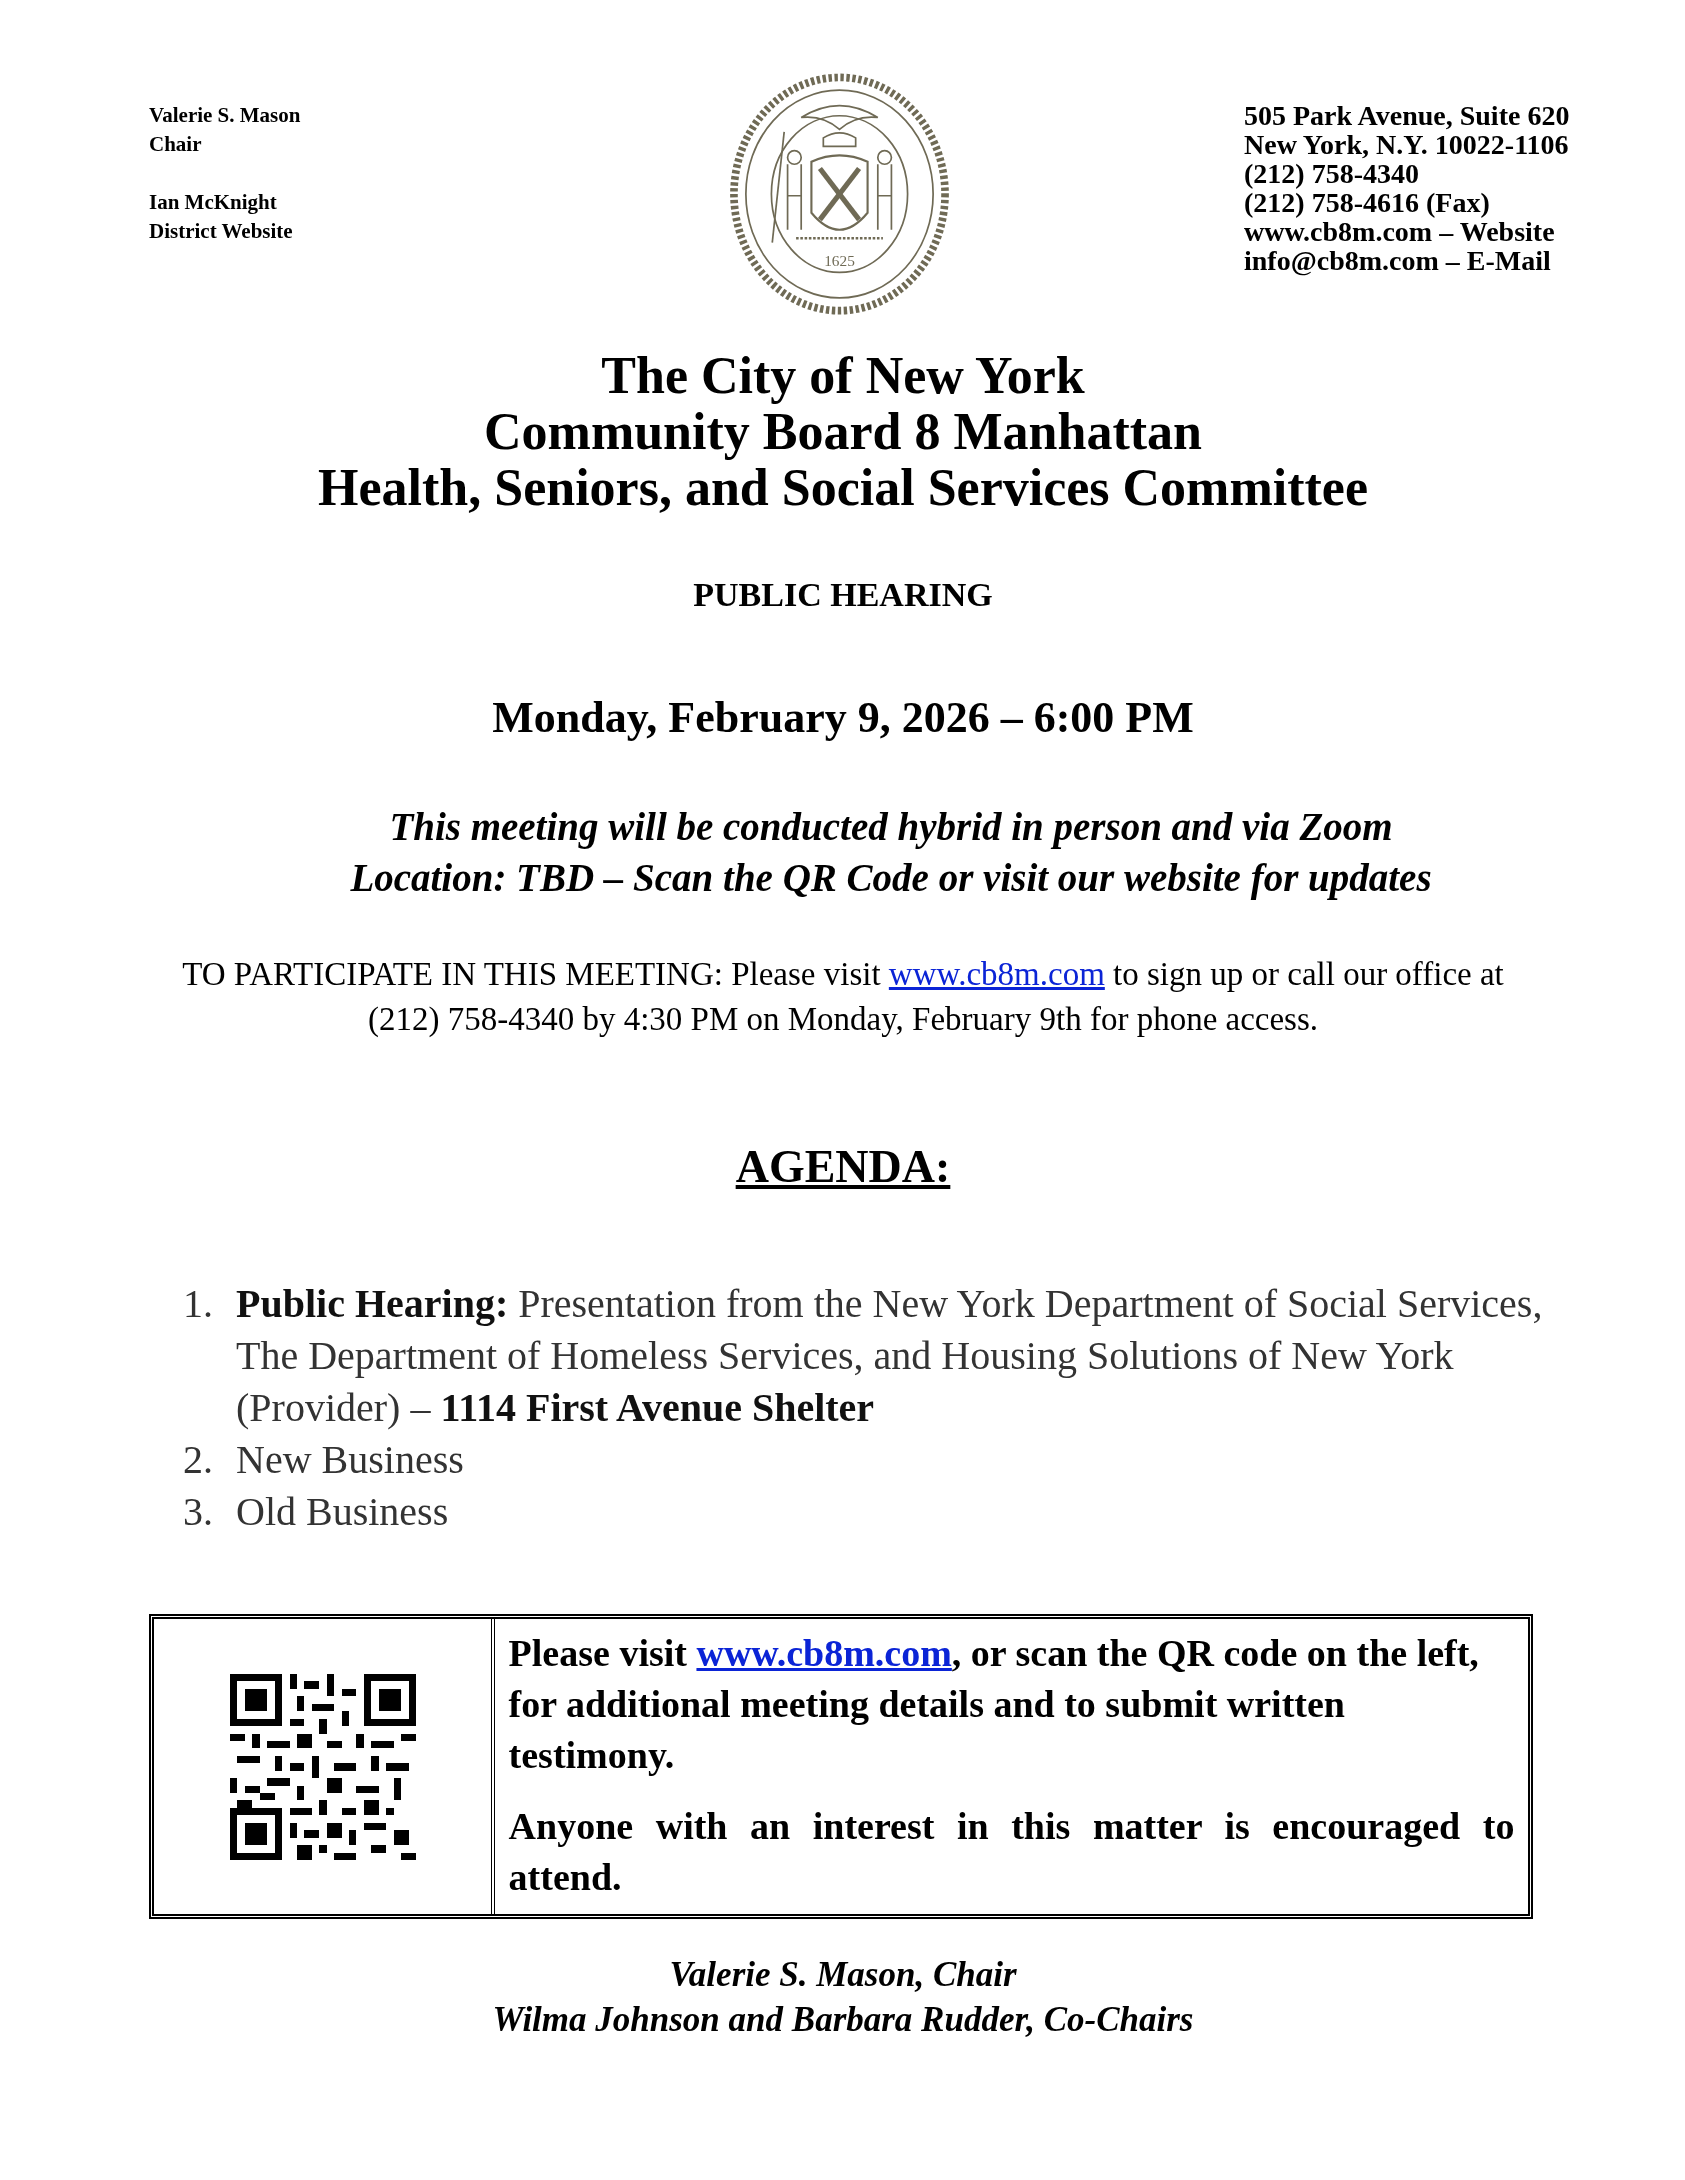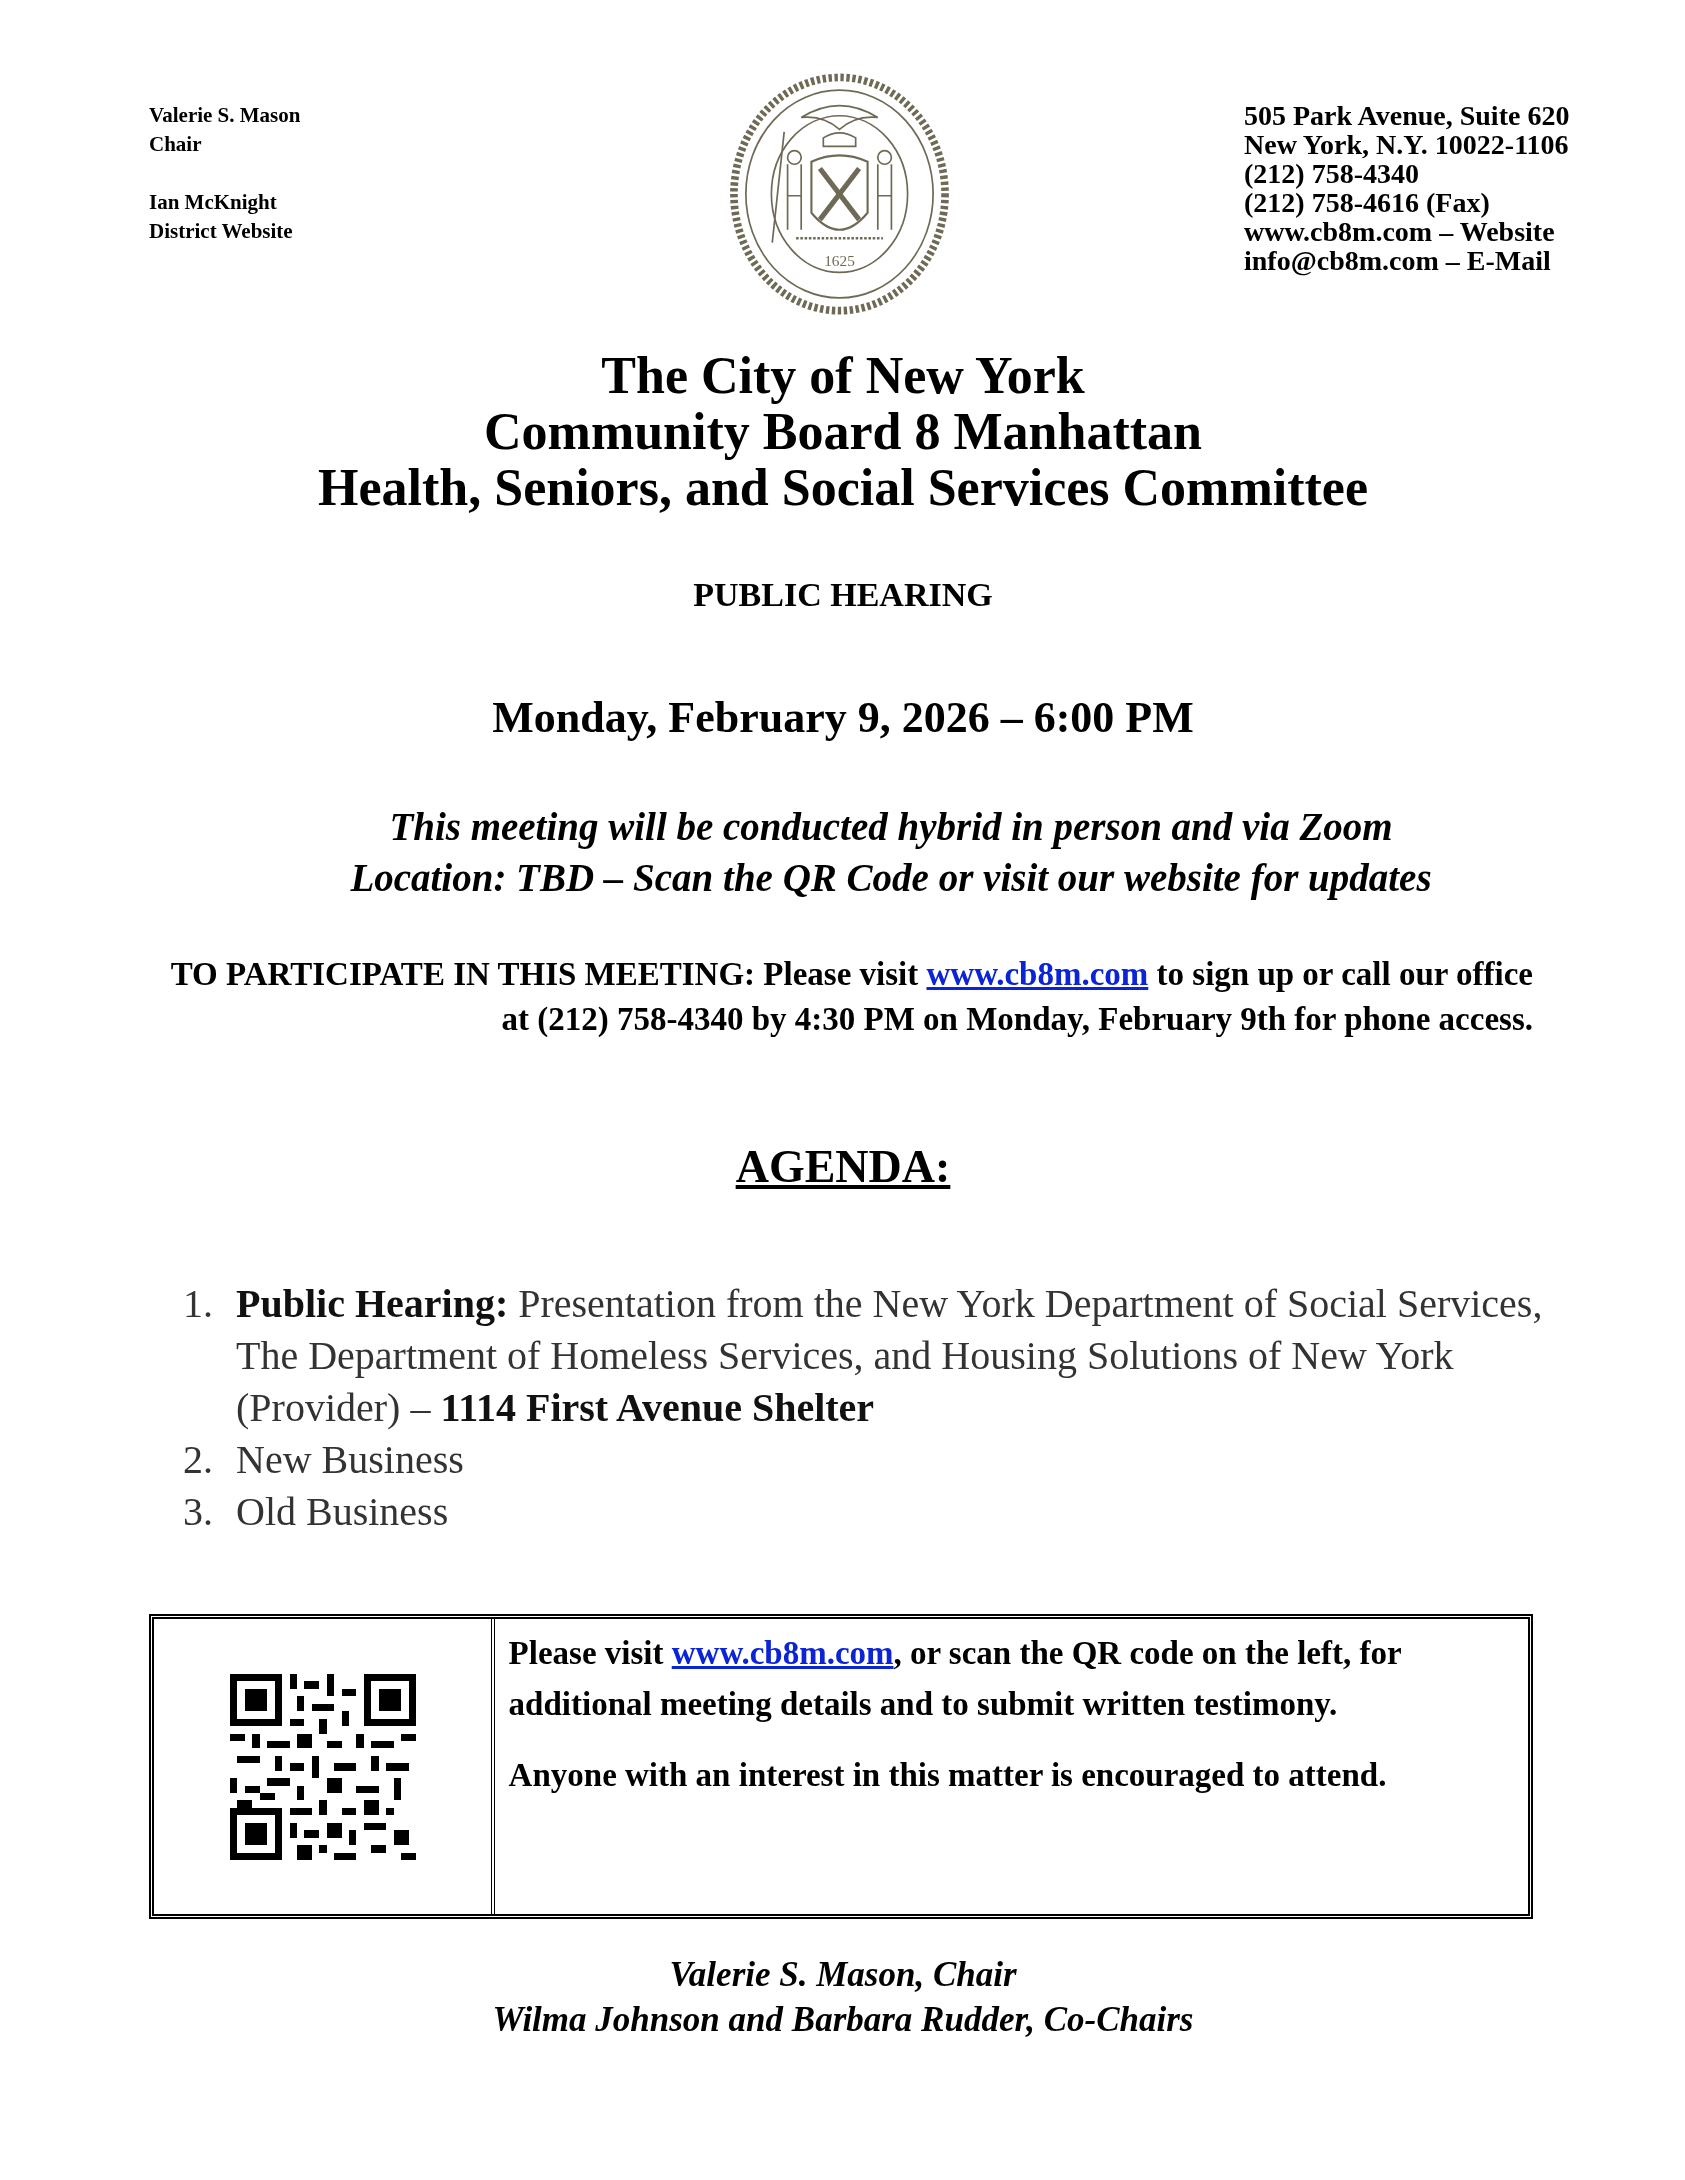--- a/index.html
+++ b/index.html
@@ -8,30 +8,30 @@
   .abs { position: absolute; }
   .hdr-left { left: 149px; top: 101px; font-size: 21px; font-weight: bold; line-height: 29px; }
   .hdr-left .gap { height: 29px; }
   .hdr-right { left: 1244px; top: 101px; font-size: 28px; font-weight: bold; line-height: 29px; }
   .seal { left: 728px; top: 68px; width: 223px; height: 247px; }
   .center { left: 0; width: 1686px; text-align: center; }
   .title { top: 348px; font-size: 52px; font-weight: bold; line-height: 56px; }
   .hearing { top: 576px; font-size: 34px; font-weight: bold; }
   .date { top: 692px; font-size: 44px; font-weight: bold; }
   .italic { top: 801px; font-size: 39px; font-weight: bold; font-style: italic; line-height: 51px; padding-left: 48px; }
-  .participate { top: 952px; left: 153px; width: 1380px; font-size: 33px; font-weight: bold; line-height: 45px; text-align: right; }
+  .participate { top: 952px; left: 153px; width: 1380px; font-size: 33px; font-weight: normal; line-height: 45px; text-align: center; }
   a.link { color: #0b24d6; text-decoration: underline; }
   .agenda-h { top: 1140px; font-size: 46px; font-weight: bold; text-decoration: underline; }
   .agenda { top: 1278px; left: 183px; width: 1363px; font-size: 40px; line-height: 52px; color: #333; }
   .agenda .row { display: flex; }
   .agenda .num { width: 53px; flex: none; }
   .agenda b { color: #111; }
   .box { left: 149px; top: 1614px; width: 1384px; height: 305px; border: 3.4px double #000; border-width: 5.1px; box-sizing: border-box; display: flex; }
   .box-l { width: 341px; border-right: 4.3px double #000; box-sizing: border-box; display: flex; align-items: center; justify-content: center; }
-  .box-r { flex: 1; padding: 8.5px 13.6px 0 13.6px; font-size: 33px; font-weight: bold; line-height: 51px; }
+  .box-r { flex: 1; padding: 8.5px 13.6px 0 13.6px; font-size: 38px; font-weight: bold; line-height: 51px; }
   .box-r p { margin: 0; }
   .box-r p.second { margin-top: 20px; text-align: justify; }
   .footer { top: 1952px; font-size: 35px; font-weight: bold; font-style: italic; line-height: 45px; }
   .qr { width: 186px; height: 186px; }
 </style>
 </head>
 <body>
 
 <div class="abs hdr-left">
   <div>Valerie S. Mason</div>

